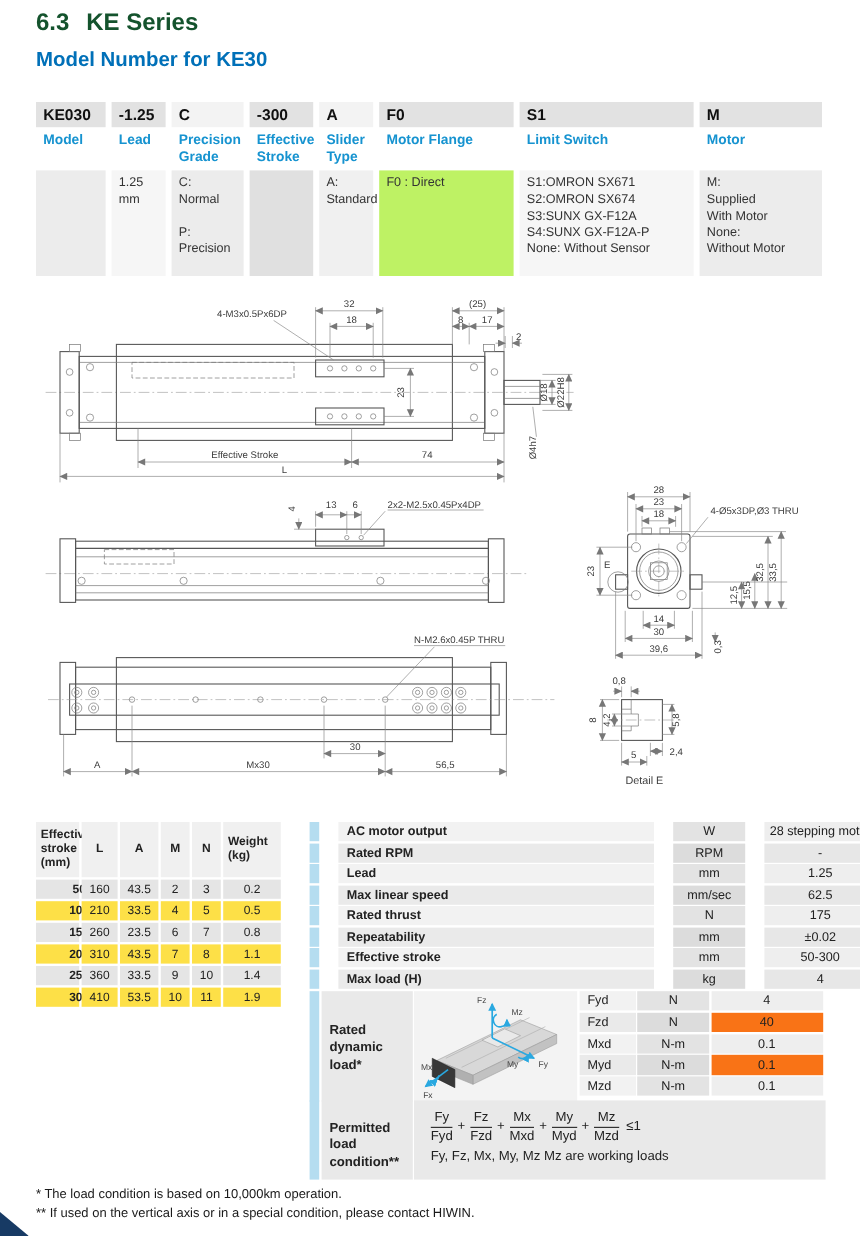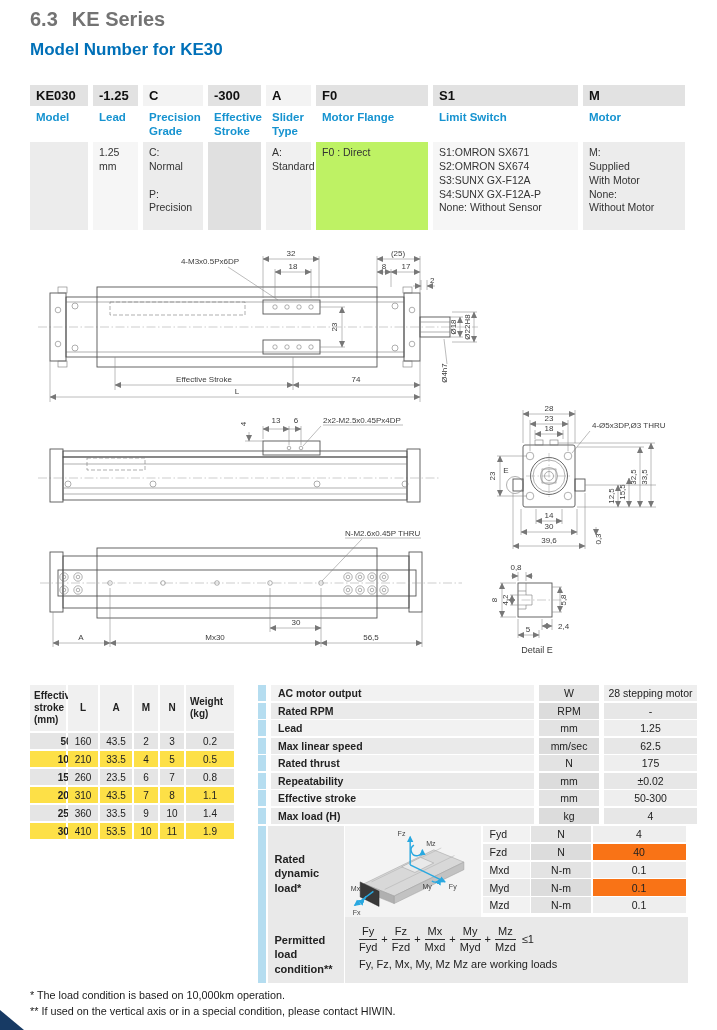--- a/index.html
+++ b/index.html
@@ -1,19 +1,19 @@
 <!DOCTYPE html>
 <html><head>
 <meta charset="utf-8">
 <style>
   html,body{margin:0;padding:0;background:#fff;}
   body{width:717px;height:1030px;position:relative;font-family:"Liberation Sans",sans-serif;color:#222;overflow:hidden;}
   .abs{position:absolute;}
   
-  .sec-title{left:30px;top:8px;font-size:20px;font-weight:bold;color:#737373;}
+  .sec-title{left:30px;top:8px;font-size:20px;font-weight:bold;color:#14532d;}
   .sec-title .no{margin-right:14px;}
   .sub-title{left:30px;top:40px;font-size:17px;font-weight:bold;color:#0070b8;}
   
   .model-table{left:30px;top:85px;display:flex;gap:5px;}
   .mcol{display:flex;flex-direction:column;}
   .mcode{height:21px;background:#e2e2e2;font-weight:bold;font-size:13px;color:#101010;padding:3px 0 0 6px;box-sizing:border-box;margin-bottom:2px;}
   .mcol.lt .mcode{background:#f3f3f3;}
   .mlabel{height:32px;color:#1693d0;font-weight:bold;font-size:11.5px;line-height:1.25;padding:2px 0 0 6px;box-sizing:border-box;margin-bottom:2px;}
   .mdesc{height:88px;font-size:10.5px;line-height:1.32;color:#333;padding:4px 3px 0 6px;box-sizing:border-box;white-space:pre-line;}
   .w1{width:58px;} .w2{width:45px;} .w3{width:60px;} .w4{width:53px;} .w5{width:45px;} .w6{width:112px;} .w7{width:145px;} .w8{width:102px;}
@@ -28,21 +28,21 @@
   .st-cell{display:flex;align-items:center;justify-content:center;box-sizing:border-box;text-align:center;}
   .st-head .st-cell{background:#f0f0f0;height:46px;font-weight:bold;line-height:1.2;}
   .st-head .c1,.st-head .c6{justify-content:flex-start;text-align:left;padding-left:4px;}
   .st-data .st-cell{height:16px;}
   .st-data.odd .st-cell{background:#e5e5e5;}
   .st-data.even .st-cell{background:#fde047;}
   .c1{width:36px;} .c2{width:30px;} .c3{width:32px;} .c4{width:24px;} .c5{width:24px;} .c6{width:48px;}
   .st-data .c1{font-weight:bold;padding-left:36px;}
   
   .spec-table{left:258px;top:685px;width:430px;font-size:10.5px;}
-  .srow{display:flex;gap:5px;margin-bottom:1.5px;height:16px;}
+  .srow{display:flex;gap:16px;margin-bottom:1.5px;height:16px;}
   .strip{width:8px;background:#b5ddf0;flex:none;}
   .slabel{width:263px;flex:none;display:flex;align-items:center;padding-left:7px;box-sizing:border-box;font-weight:bold;}
   .sunit{width:60px;flex:none;display:flex;align-items:center;justify-content:center;}
   .sval{width:93px;flex:none;display:flex;align-items:center;justify-content:center;}
   .srow.odd .slabel{background:#f2f2f2;} .srow.odd .sunit{background:#e3e3e3;} .srow.odd .sval{background:#eeeeee;}
   .srow.even .slabel{background:#eaeaea;} .srow.even .sunit{background:#dcdcdc;} .srow.even .sval{background:#e7e7e7;}
   
   .load-block{left:258px;top:826px;width:430px;display:flex;gap:1.5px;font-size:10.5px;}
   .load-strip{width:8px;background:#b5ddf0;flex:none;}
   .load-label{width:76px;flex:none;background:#e9e9e9;font-weight:bold;font-size:11px;line-height:1.3;padding:26px 0 0 7px;box-sizing:border-box;}

